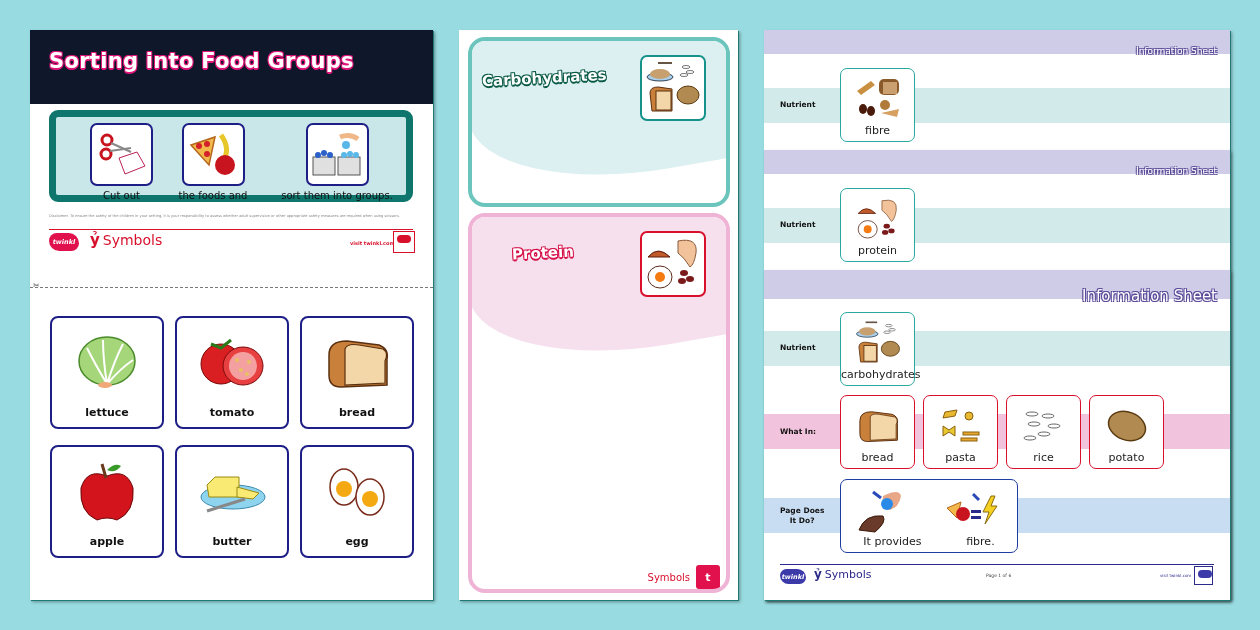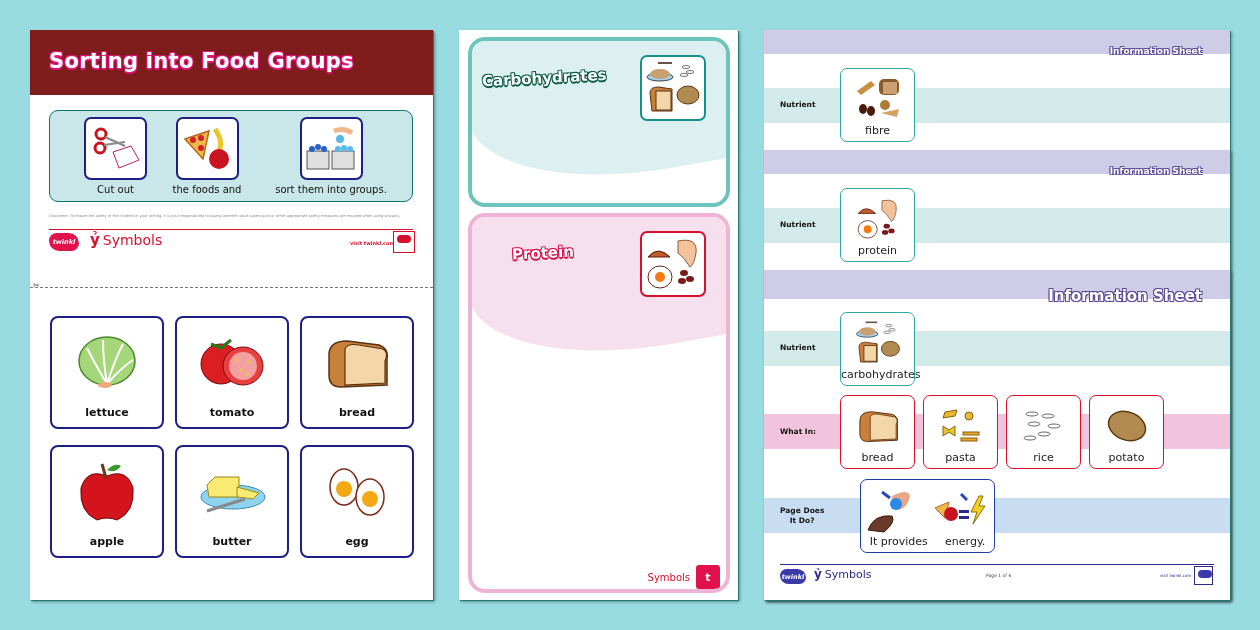--- a/index.html
+++ b/index.html
@@ -3,25 +3,25 @@
 <meta charset="utf-8">
 <style>
   * { box-sizing: border-box; margin: 0; padding: 0; }
   html, body { width: 1260px; height: 630px; overflow: hidden; }
   body { background: #98dbe0; font-family: "DejaVu Sans", sans-serif; position: relative; }
 
   .page { position: absolute; background: #fff; box-shadow: 1px 1px 0 #1e7a74, 2px 2px 3px rgba(0,0,0,0.35); overflow: hidden; }
 
   
   #p1 { left: 30px; top: 30px; width: 403px; height: 570px; }
-  #p1 .title-band { position: absolute; left: 0; top: 0; width: 100%; height: 65px; background: #7f1d1d; }
+  #p1 .title-band { position: absolute; left: 0; top: 0; width: 100%; height: 74px; background: #0f172a; }
   #p1 .title-band h1 { position: absolute; left: 19px; top: 19px; font-size: 21px; font-weight: bold; color: #fff;
       font-family: "DejaVu Sans", sans-serif;
       text-shadow: -1px -1px 0 #e0167a, 1px -1px 0 #e0167a, -1px 1px 0 #e0167a, 1px 1px 0 #e0167a, 0 2px 0 #e0167a; letter-spacing: 0.3px; }
-  .instr { position: absolute; left: 19px; top: 80px; width: 364px; height: 92px; background: #c9e7e8; border: 1px solid #0f766e; border-radius: 9px; }
+  .instr { position: absolute; left: 19px; top: 80px; width: 364px; height: 92px; background: #c9e7e8; border: 7px solid #0f766e; border-radius: 9px; }
   .instr-item { position: absolute; top: 6px; text-align: center; }
   .instr-item .sym { width: 63px; height: 63px; border: 2px solid #1e1f86; border-radius: 7px; background: #fff; margin: 0 auto; display: flex; align-items: center; justify-content: center; }
   .instr-item .cap { font-size: 10px; color: #111; margin-top: 4px; white-space: nowrap; }
   .disclaimer { position: absolute; left: 19px; top: 184px; width: 370px; font-size: 3.6px; color: #888; white-space: nowrap; overflow: hidden; }
   .redline { position: absolute; left: 19px; top: 199px; width: 364px; height: 1px; background: #d8102c; }
   .twinkl-logo { position: absolute; width: 30px; height: 18px; background: #e0114c; border-radius: 9px 12px 9px 12px; color: #fff; font-size: 6.5px; font-weight: bold; display: flex; align-items: center; justify-content: center; font-style: italic; }
   .symbols-logo { position: absolute; font-size: 14px; color: #d8102c; display: flex; align-items: center; gap: 3px; }
   .symbols-logo .v { font-size: 15px; font-weight: bold; }
   .visit { position: absolute; font-size: 5px; color: #d8102c; font-weight: bold; }
   .badge { position: absolute; width: 22px; height: 22px; border: 1px solid #d8102c; background: #fff; }
@@ -50,21 +50,21 @@
   .prot-footer { position: absolute; right: 6px; bottom: 0; display: flex; align-items: center; gap: 6px; }
   .prot-footer .sym-txt { font-size: 10px; color: #d8102c; }
   .prot-footer .tbox { width: 24px; height: 24px; background: #e0114c; border-radius: 3px; color: #fff; font-size: 11px; font-weight: bold; display: flex; align-items: center; justify-content: center; }
 
   
   .sheet { position: absolute; left: 764px; width: 466px; background: #fff; }
   #s1 { top: 30px; height: 570px; }
   #s2 { top: 150px; height: 450px; }
   #s3 { top: 270px; height: 330px; }
   .sheet .head { position: absolute; left: 0; top: 0; width: 100%; height: 24px; background: #cfcce8; }
-  .sheet .head .ttl { position: absolute; right: 28px; top: 16px; font-size: 9px; font-weight: bold; color: #fff;
+  .sheet .head .ttl { position: absolute; right: 13px; top: 16px; font-size: 9px; font-weight: normal; color: #fff;
       text-shadow: -1px -1px 0 #5a4a98, 1px -1px 0 #5a4a98, -1px 1px 0 #5a4a98, 1px 1px 0 #5a4a98; }
   #s3 .head { height: 29px; }
   #s3 .head .ttl { font-size: 15px; top: 17px; }
   .band { position: absolute; left: 0; width: 466px; height: 35px; }
   .band.teal { background: #d3eaea; }
   .band.pink { background: #f2c3dc; }
   .band.blue { background: #c9ddf2; }
   .rowlbl { position: absolute; left: 16px; font-size: 7.5px; font-weight: bold; color: #111; line-height: 10px; }
   .tile { position: absolute; width: 75px; height: 74px; border-radius: 7px; background: #fff; text-align: center; }
   .tile.t-teal { border: 1.5px solid #2aa8a0; }
@@ -365,40 +365,40 @@
         </svg>
     </div>
     <div class="cap">potato</div>
   </div>
 
   <div class="band blue" style="top:228px;"></div>
   <div class="rowlbl" style="top:236px; text-align:center;">
     <div>Page Does</div>
     <div>It Do?</div>
   </div>
-  <div class="tile t-blue" style="left:76px; top:209px; width:135px;margin-left:20px;">
+  <div class="tile t-blue" style="left:76px; top:209px; width:178px;">
     <div class="pic" style="justify-content:space-around;">
       <svg width="60" height="48" viewBox="0 0 60 48">
           <path d="M18 6 L26 12" stroke="#2a4ab8" stroke-width="3"></path>
           <path d="M28 10 Q44 2 46 10 Q44 22 34 24 Q26 20 28 10" fill="#e8a888"></path>
           <circle cx="32" cy="18" r="6" fill="#2a8ae8"></circle>
           <path d="M4 44 Q10 28 28 30 Q32 36 20 46 Z" fill="#6a3a2a" stroke="#3a1a0a"></path>
         </svg>
       <svg width="60" height="40" viewBox="0 0 60 40">
           <polygon points="4,18 18,12 14,28" fill="#f2b84b" stroke="#b5671c"></polygon>
           <circle cx="20" cy="24" r="7" fill="#c8141e"></circle>
           <rect x="28" y="20" width="10" height="3" fill="#2a2a8a"></rect>
           <rect x="28" y="26" width="10" height="3" fill="#2a2a8a"></rect>
           <polygon points="48,6 40,22 46,22 42,34 54,16 48,16 52,6" fill="#f4d020" stroke="#8a6a10"></polygon>
           <path d="M30 4 L36 10" stroke="#2a4ab8" stroke-width="3"></path>
         </svg>
     </div>
     <div class="cap" style="display:flex; justify-content:space-around;">
       <span>It provides</span>
-      <span>energy.</span>
+      <span>fibre.</span>
     </div>
   </div>
 
   <div class="footline" style="top:294px;"></div>
   <div class="twinkl-logo blue" style="left:16px; top:299px; width:26px; height:15px;">twinkl</div>
   <div class="symbols-logo blue" style="left:50px; top:297px; font-size:11px;">
     <span class="v" style="font-size:12px;">ỷ</span>
     <span>Symbols</span>
   </div>
   <div class="pg" style="left:222px; top:303px;">Page 1 of 6</div>

